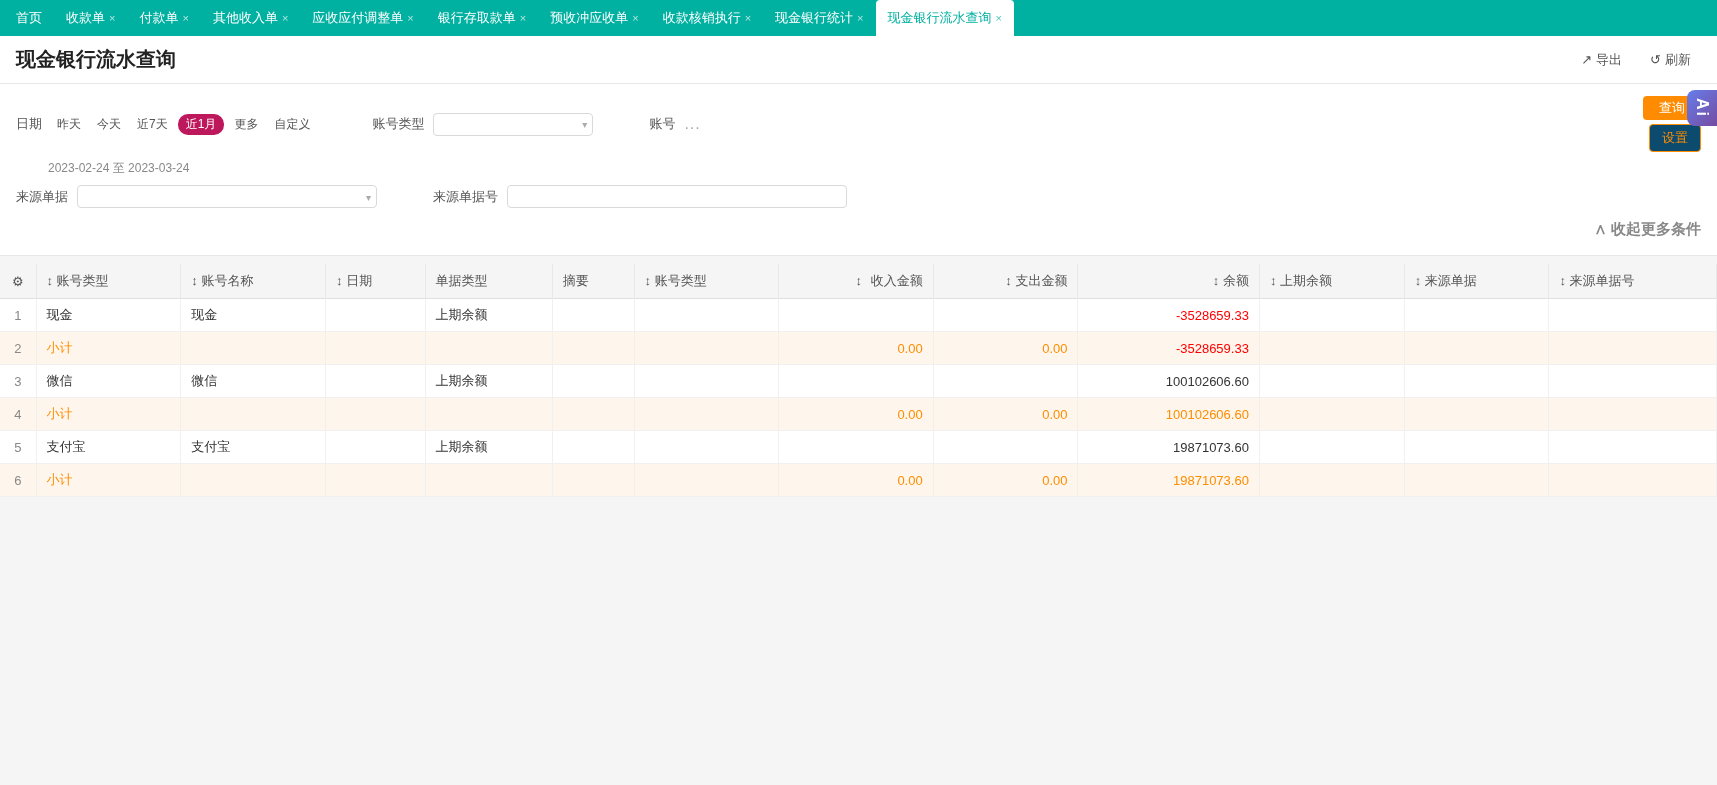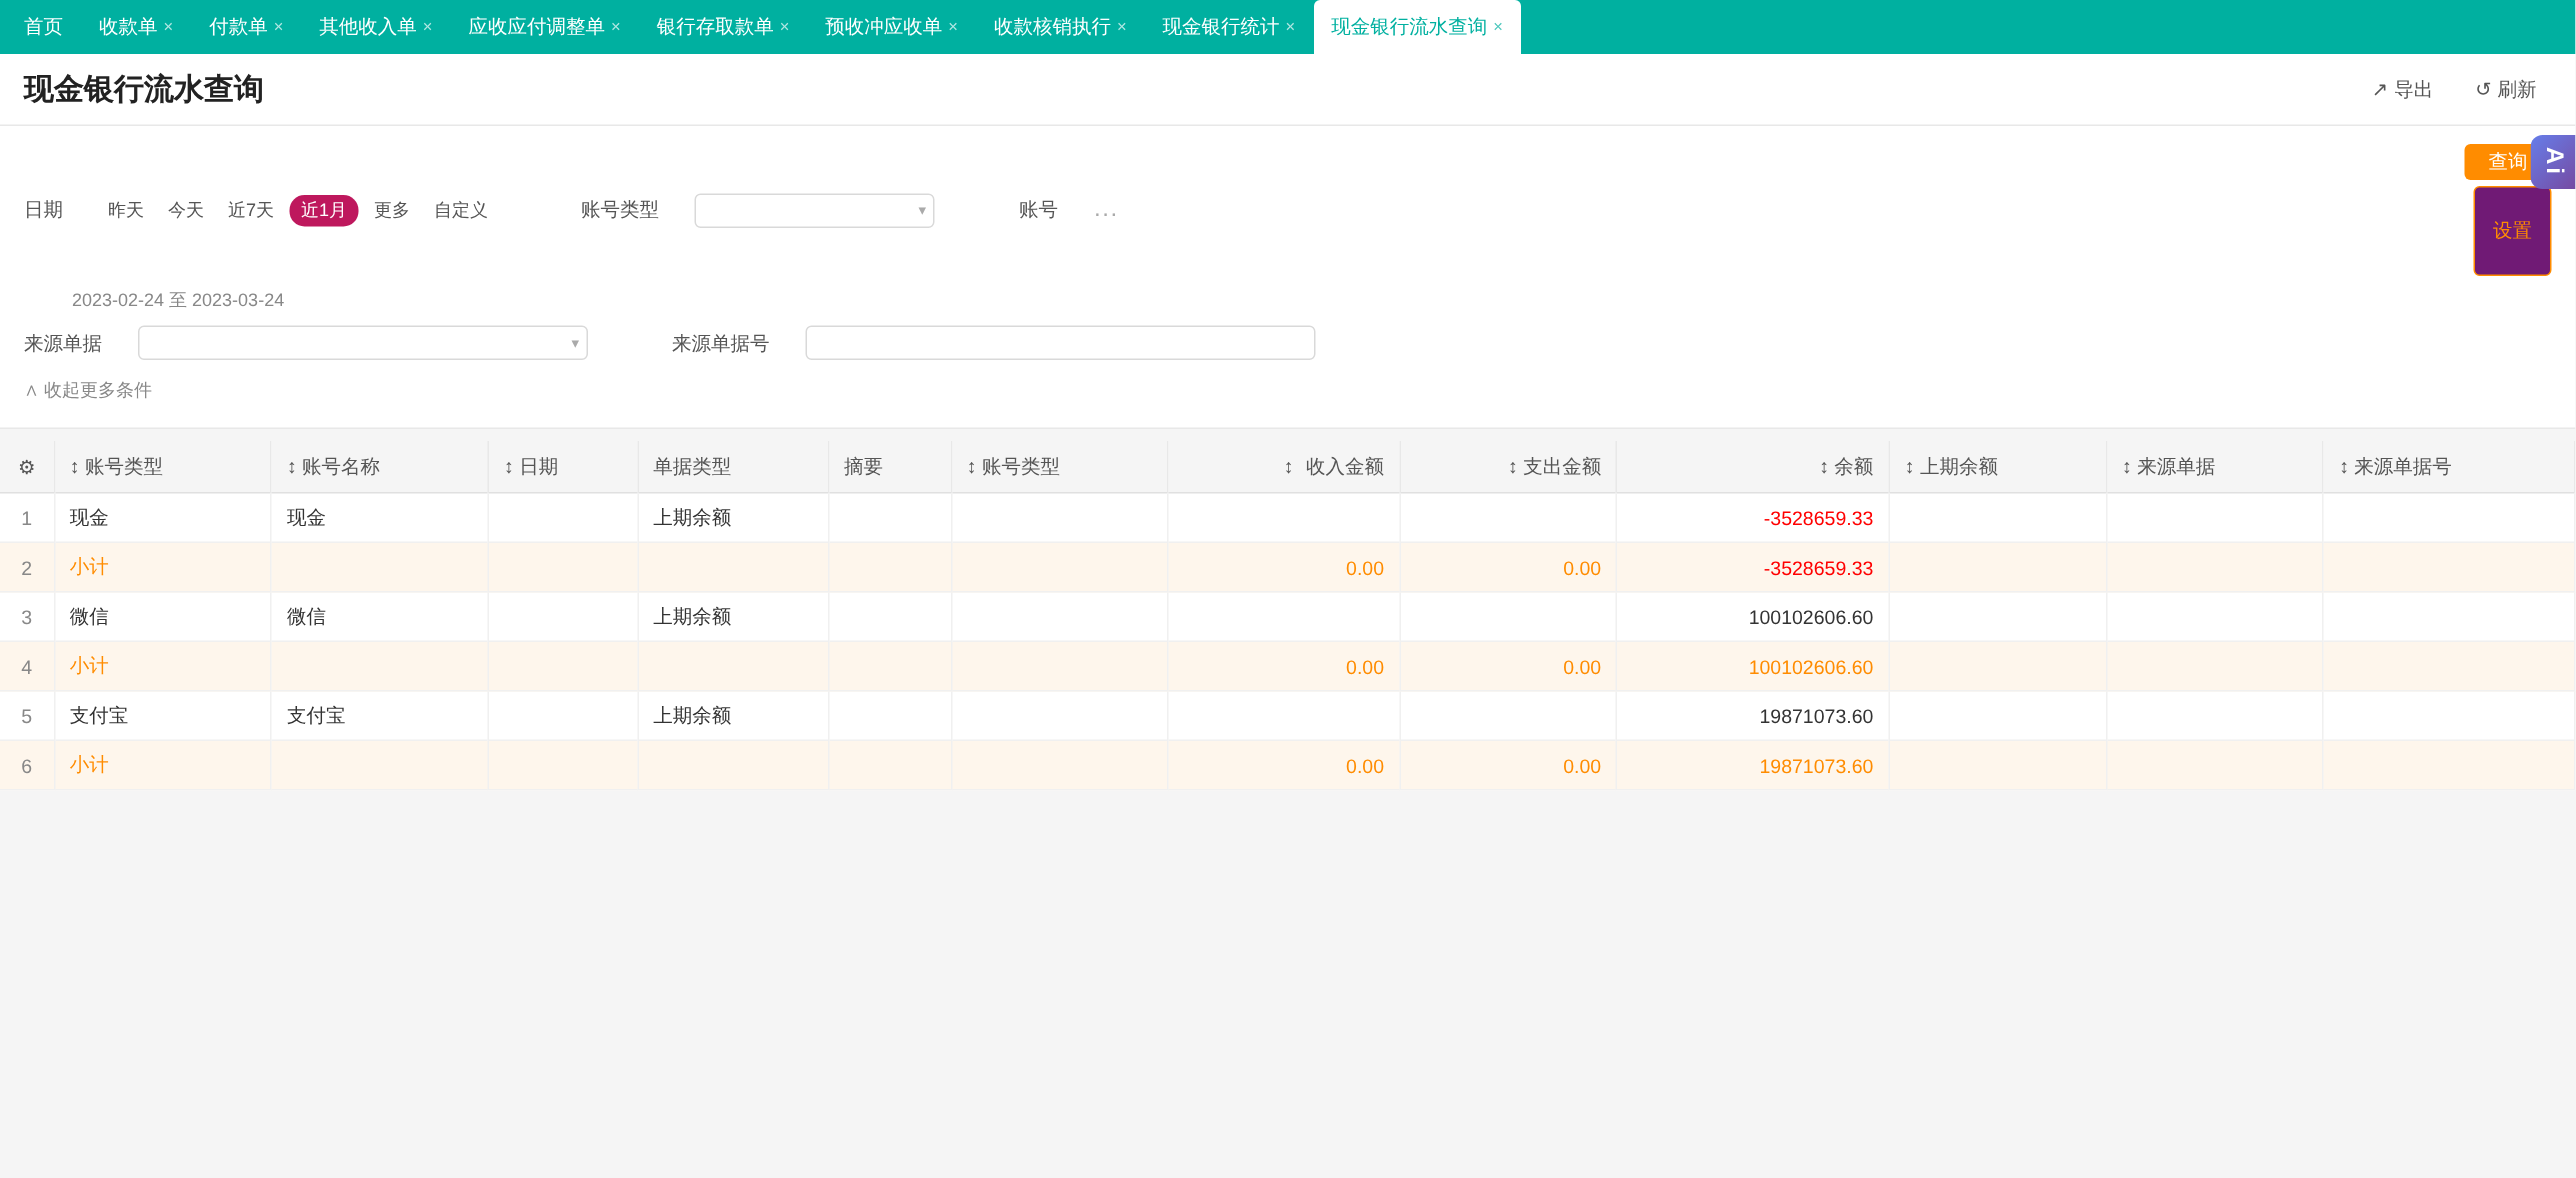--- a/index.html
+++ b/index.html
@@ -76,21 +76,21 @@
     .filter-row {
       display: flex;
       align-items: center;
       gap: 16px;
       margin-bottom: 8px;
       flex-wrap: wrap;
     }
     .filter-item {
       display: flex;
       align-items: center;
-      gap: 24px;
+      gap: 9px;
     }
     .filter-label {
       color: #555;
       white-space: nowrap;
       font-size: 13px;
     }
     .date-shortcuts {
       display: flex;
       align-items: center;
       gap: 4px;
@@ -153,34 +153,35 @@
     .query-btn {
       background: #ff8c00;
       color: #fff;
       border: none;
       border-radius: 4px;
       padding: 3px 16px;
       cursor: pointer;
       font-size: 13px;
     }
     .settings-btn {
-      background: #701a75;
+      background: #0c4a6e;
       color: #ff8c00;
       border: 1px solid #ff8c00;
       border-radius: 4px;
-      padding: 20px 12px;
+      padding: 4px 12px;
       cursor: pointer;
       font-size: 13px;
     }
     .collapse-bar {
-      text-align: left;
+      text-align: right;
       padding: 4px 0 8px;
       color: #888;
       cursor: pointer;
-      font-size: 12px;
+      font-size: 15px;
+      font-weight: bold;
     }
 
     
     .table-container {
       background: #fff;
       margin: 8px 0 0;
       overflow-x: auto;
     }
     table {
       width: 100%;

